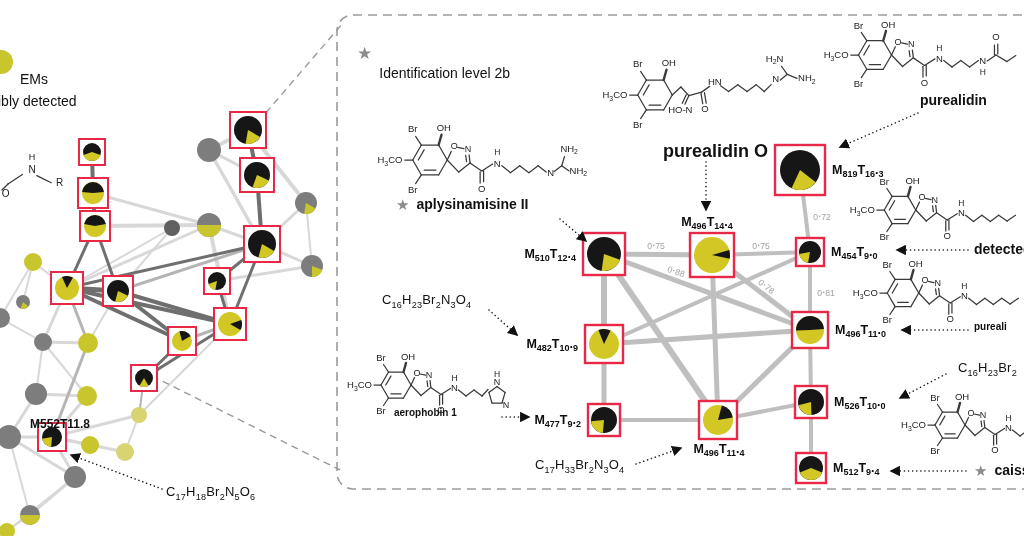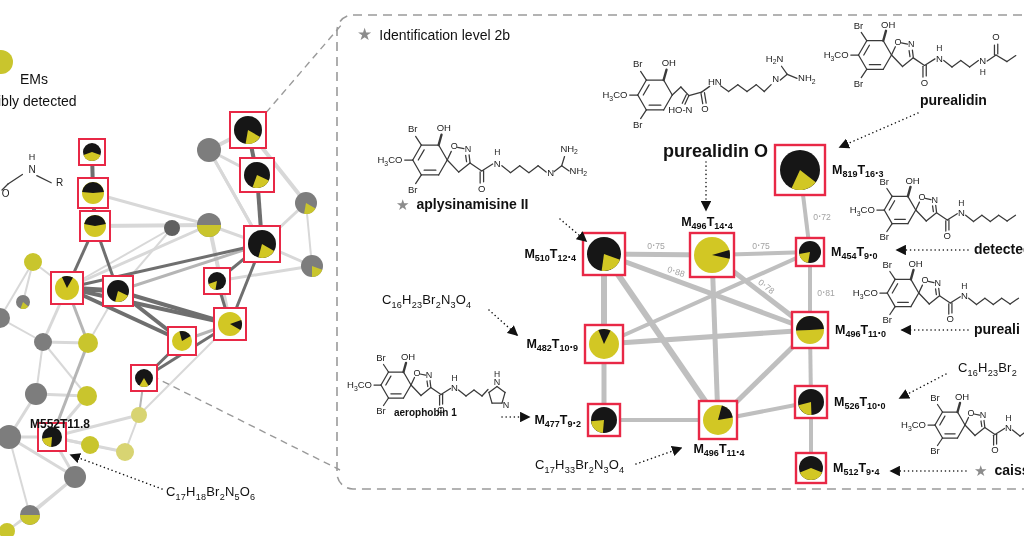--- a/index.html
+++ b/index.html
@@ -627,31 +627,31 @@
         <line x1="636" y1="464" x2="681" y2="448" stroke="#111" stroke-width="1.5" stroke-dasharray="0.1 4" stroke-linecap="round" marker-end="url(#ah)"></line>
         <line x1="162" y1="489" x2="71" y2="455" stroke="#111" stroke-width="1.5" stroke-dasharray="0.1 4" stroke-linecap="round" marker-end="url(#ah)"></line>
       </g>
     </svg>
 
 <div class="ov" style="left:20px;top:55px;font-size:14px;margin-top:16px;">EMs</div>
 <div class="ov" style="left:-2px;top:93px;font-size:14px;">ibly detected</div>
 
 <div class="ov row" style="left:357px;top:26px;">
   <span class="star">★</span>
-  <span style="font-size:14px;">Identification level 2b</span>
+  <span style="font-size:14px;margin-top:39px;">Identification level 2b</span>
 </div>
 
 <div class="ov row" style="left:396px;top:196px;">
   <span class="star small">★</span>
   <span class="bold" style="font-size:14px;">aplysinamisine II</span>
 </div>
 <div class="ov bold" style="left:663px;top:141px;font-size:18px;">purealidin O</div>
 <div class="ov bold" style="left:920px;top:92px;font-size:14px;">purealidin</div>
 <div class="ov bold" style="left:974px;top:241px;font-size:14px;">detected</div>
-<div class="ov bold" style="left:974px;top:321px;font-size:14px;">pureali</div>
+<div class="ov bold" style="left:974px;top:321px;font-size:10px;">pureali</div>
 <div class="ov row" style="left:974px;top:462px;">
   <span class="star small">★</span>
   <span class="bold" style="font-size:14px;">caiss</span>
 </div>
 <div class="ov bold" style="left:394px;top:407px;font-size:10px;">aerophobin 1</div>
 
 <div class="ov bold" style="left:30px;top:417px;font-size:12px;">M552T11.8</div>
 
 <div class="ov formula" style="left:166px;top:484px;">C<sub>17</sub>H<sub>18</sub>Br<sub>2</sub>N<sub>5</sub>O<sub>6</sub></div>
 <div class="ov formula" style="left:382px;top:292px;">C<sub>16</sub>H<sub>23</sub>Br<sub>2</sub>N<sub>3</sub>O<sub>4</sub></div>

